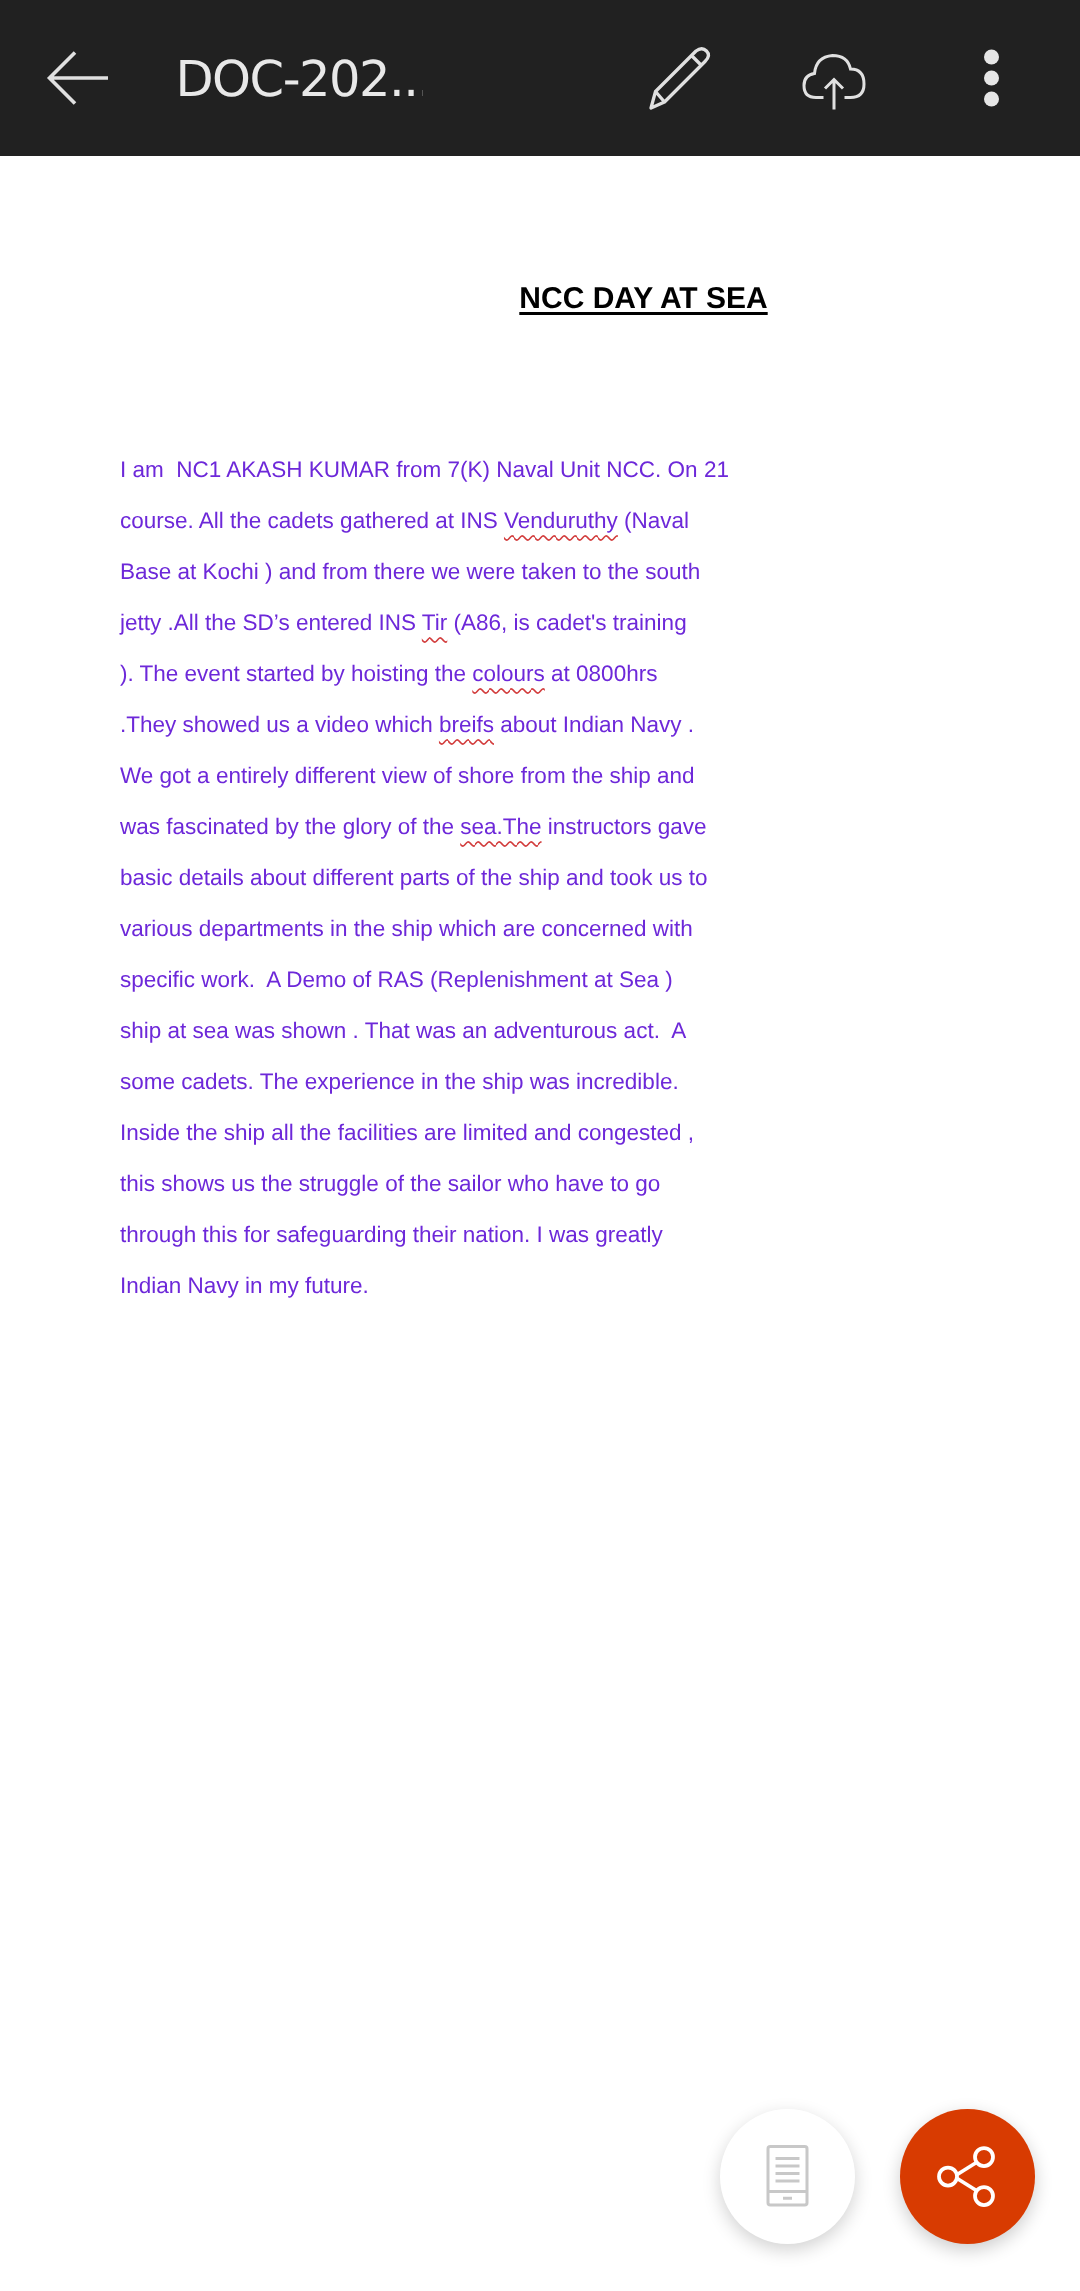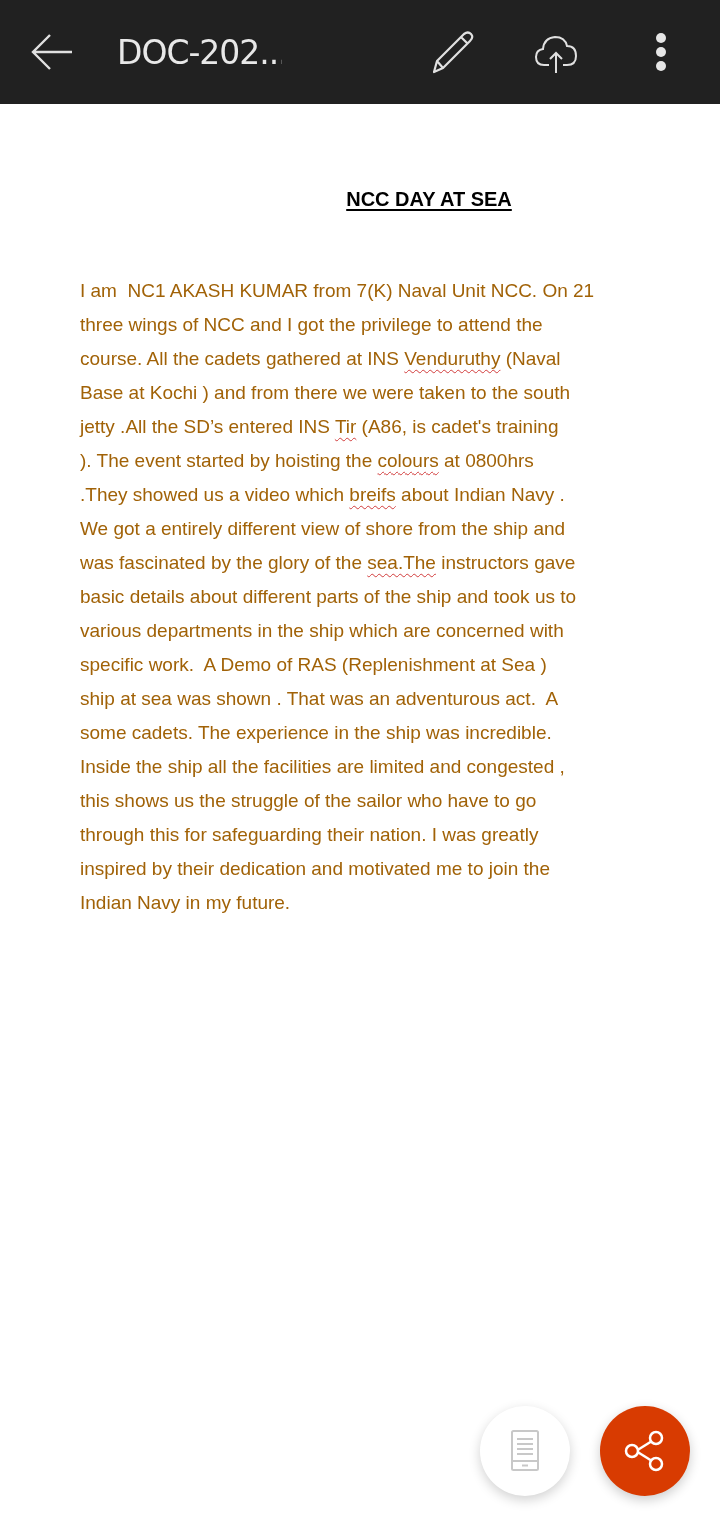--- a/index.html
+++ b/index.html
@@ -4,21 +4,21 @@
 <style>
   html, body { margin:0; padding:0; }
   body { width:720px; height:1527px; background:#ffffff; position:relative; overflow:hidden; font-family:"Liberation Sans", sans-serif; }
   .topbar { position:absolute; left:0; top:0; width:720px; height:104px; background:#212121; }
   .topbar .back { position:absolute; left:28px; top:30px; width:48px; height:44px; cursor:pointer; }
   .topbar .title { position:absolute; left:117px; top:32px; color:#e8e8e8; font-size:33px; font-family:"DejaVu Sans", sans-serif; letter-spacing:-1px; width:165px; overflow:hidden; white-space:nowrap; line-height:42px; }
   .topbar .icon-btn { position:absolute; top:28px; width:48px; height:48px; cursor:pointer; }
   .doc { position:absolute; left:0; top:104px; width:656px; height:1423px; background:#fff; }
   .doc-title { position:absolute; left:0; top:84px; width:858px; text-align:center; font-weight:bold; font-size:20px; color:#000; }
   .doc-title span { text-decoration:underline; text-decoration-thickness:2px; text-underline-offset:3px; }
-  .doc-body { position:absolute; left:80px; top:170px; width:570px; font-size:19px; line-height:34px; color:#a16207; }
+  .doc-body { position:absolute; left:80px; top:193px; width:570px; font-size:15px; line-height:34px; color:#6d28d9; }
   .doc-body .line { white-space:pre; display:block; height:34px; }
   .squiggle { text-decoration:underline wavy #d23c3c; text-decoration-thickness:1px; text-underline-offset:4px; }
   .fab { position:absolute; border-radius:50%; cursor:pointer; }
   .fab.reader { left:480px; top:1406px; width:90px; height:90px; background:#fff; box-shadow:0 4px 12px rgba(0,0,0,0.18); }
   .fab.share { left:600px; top:1406px; width:90px; height:90px; background:#d83b01; box-shadow:0 4px 12px rgba(0,0,0,0.2); }
   .fab svg { position:absolute; left:0; top:0; }
 </style>
 </head>
 <body>
 
@@ -46,37 +46,35 @@
       <circle cx="24" cy="24" r="5" fill="#e6e6e6"></circle>
       <circle cx="24" cy="38" r="5" fill="#e6e6e6"></circle>
     </svg>
   </div>
 </div>
 
 <div class="doc">
   <div class="doc-title"><span>NCC DAY AT SEA</span></div>
   <div class="doc-body" id="doc-body">
       <span class="line"><span>I am  NC1 AKASH KUMAR from 7(K) Naval Unit NCC. On 21</span></span>
-      <span class="line"><span>three wings of NCC and I got the privilege to attend the</span></span>
       <span class="line"><span>course. All the cadets gathered at INS </span><span class="squiggle">Venduruthy</span><span> (Naval</span></span>
       <span class="line"><span>Base at Kochi ) and from there we were taken to the south</span></span>
       <span class="line"><span>jetty .All the SD’s entered INS </span><span class="squiggle">Tir</span><span> (A86, is cadet's training</span></span>
       <span class="line"><span>). The event started by hoisting the </span><span class="squiggle">colours</span><span> at 0800hrs</span></span>
       <span class="line"><span>.They showed us a video which </span><span class="squiggle">breifs</span><span> about Indian Navy .</span></span>
       <span class="line"><span>We got a entirely different view of shore from the ship and</span></span>
       <span class="line"><span>was fascinated by the glory of the </span><span class="squiggle">sea.The</span><span> instructors gave</span></span>
       <span class="line"><span>basic details about different parts of the ship and took us to</span></span>
       <span class="line"><span>various departments in the ship which are concerned with</span></span>
       <span class="line"><span>specific work.  A Demo of RAS (Replenishment at Sea )</span></span>
       <span class="line"><span>ship at sea was shown . That was an adventurous act.  A</span></span>
       <span class="line"><span>some cadets. The experience in the ship was incredible.</span></span>
       <span class="line"><span>Inside the ship all the facilities are limited and congested ,</span></span>
       <span class="line"><span>this shows us the struggle of the sailor who have to go</span></span>
       <span class="line"><span>through this for safeguarding their nation. I was greatly</span></span>
-      <span class="line"><span>inspired by their dedication and motivated me to join the</span></span>
       <span class="line"><span>Indian Navy in my future.</span></span>
     </div>
 </div>
 
 <div class="fab reader">
   <svg width="90" height="90" viewBox="0 0 90 90">
     <rect x="32" y="25" width="26" height="39" rx="1.5" fill="none" stroke="#c8c8c8" stroke-width="2"></rect>
     <line x1="37" y1="33" x2="53" y2="33" stroke="#c8c8c8" stroke-width="2"></line>
     <line x1="37" y1="38" x2="53" y2="38" stroke="#c8c8c8" stroke-width="2"></line>
     <line x1="37" y1="43" x2="53" y2="43" stroke="#c8c8c8" stroke-width="2"></line>

